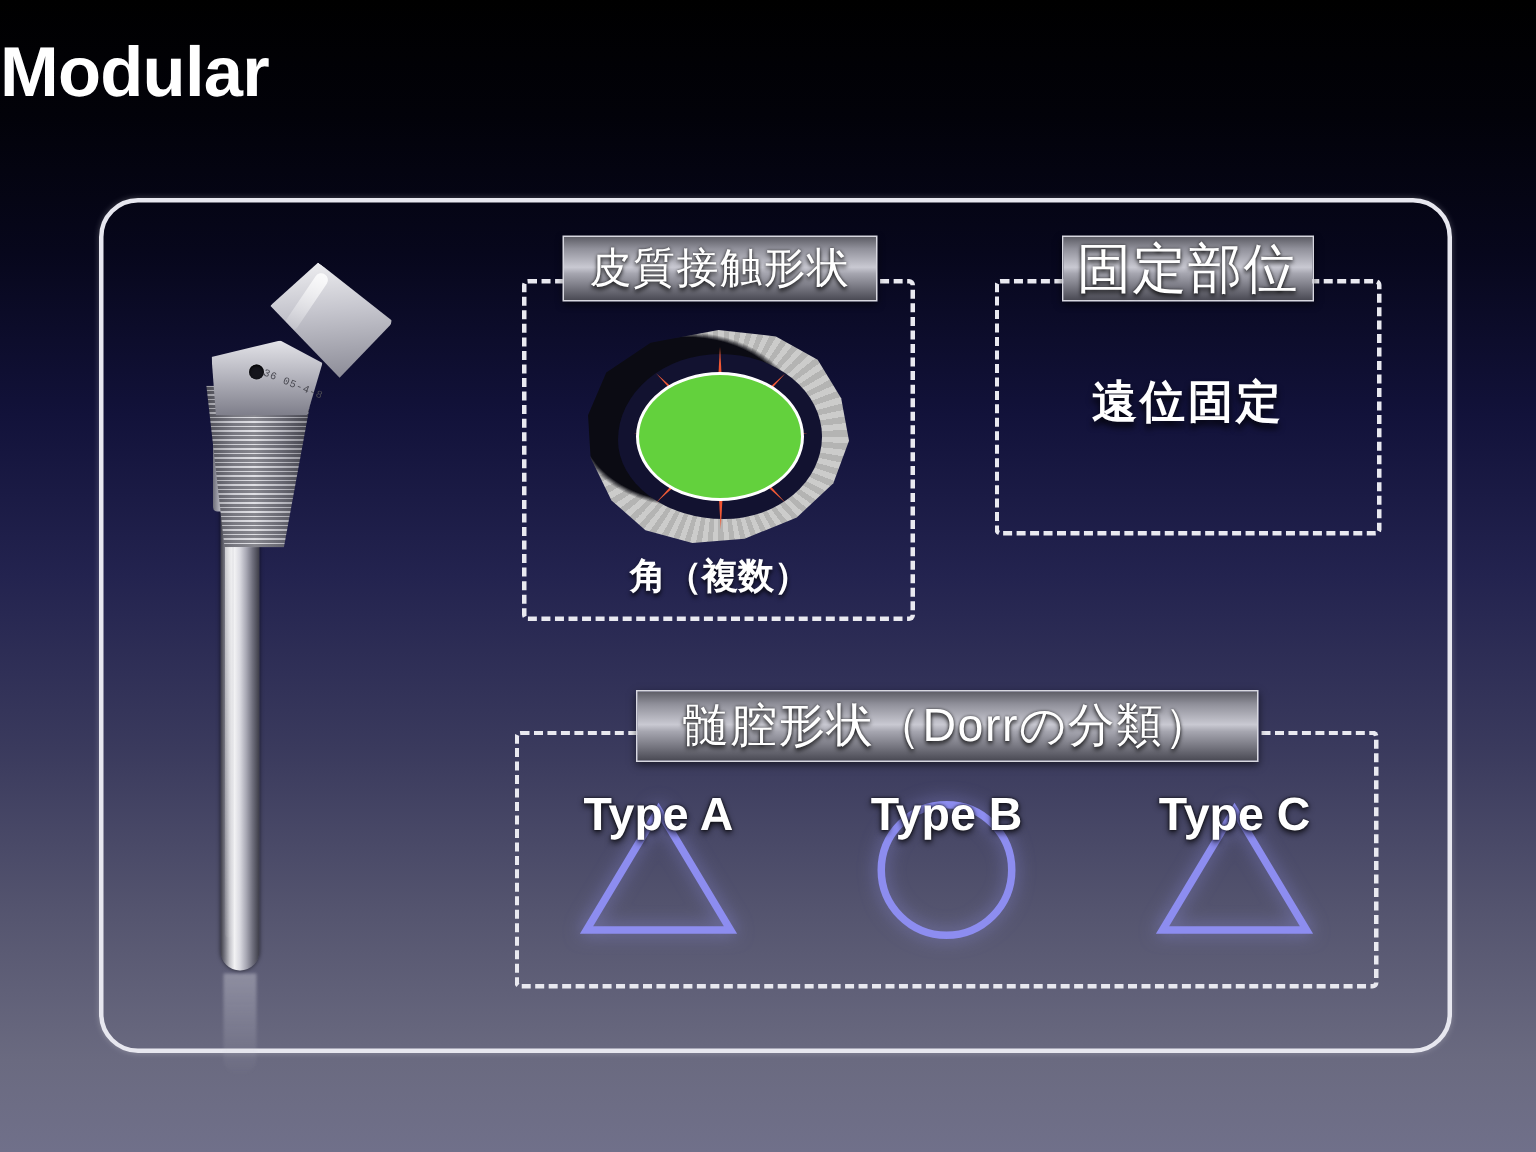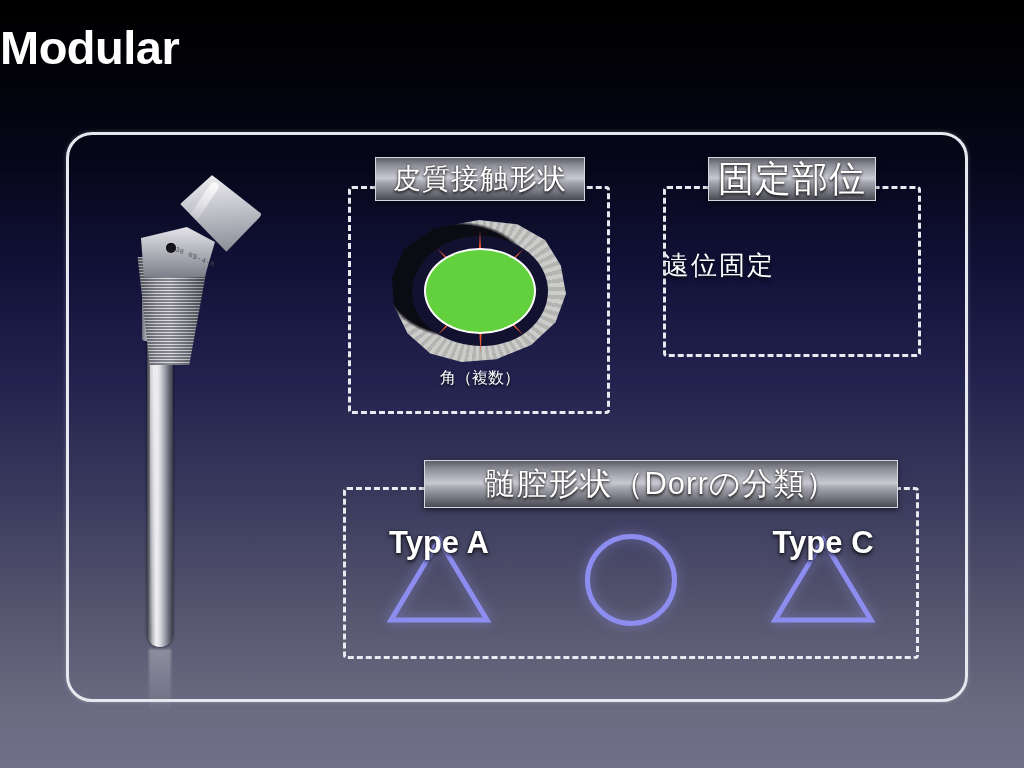--- a/index.html
+++ b/index.html
@@ -160,21 +160,21 @@
     box-shadow: 0 2px 5px rgba(0,0,0,0.55);
     letter-spacing: 1px;
   }
   #plate-contact-shape {
     left: 375px; top: 157px; width: 210px; height: 44px; font-size: 28px;
   }
   #plate-fixation-site {
     left: 708px; top: 157px; width: 168px; height: 44px; font-size: 36px;
   }
   #plate-canal-shape {
-    left: 424px; top: 460px; width: 474px; height: 48px; font-size: 31px;
+    left: 424px; top: 460px; width: 415px; height: 48px; font-size: 31px;
   }
 
   
   #bone-cross-section {
     position: absolute;
     left: 386px; top: 216px;
     width: 188px; height: 152px;
   }
   .bone-cortex {
     position: absolute;
@@ -210,33 +210,33 @@
     left: 38px; top: 32px; width: 112px; height: 86px;
     background: #63d13d;
     border: 2.5px solid #ffffff;
     border-radius: 50%;
   }
   #bone-label {
     position: absolute;
     left: 386px; top: 368px; width: 188px;
     text-align: center;
     color: #ffffff;
-    font-weight: normal;
-    font-size: 16px;
+    font-weight: bold;
+    font-size: 24px;
     text-shadow: 0 2px 3px rgba(0,0,0,0.8);
   }
 
   
   #fixation-text {
     position: absolute;
     left: 663px; top: 248px; width: 258px;
-    text-align: left;
-    color: #ffffff;
-    font-weight: normal;
-    font-size: 26px;
+    text-align: center;
+    color: #ffffff;
+    font-weight: bold;
+    font-size: 30px;
     letter-spacing: 2px;
     text-shadow: 0 3px 4px rgba(0,0,0,0.8);
   }
 
   
   #dorr-types {
     position: absolute;
     left: 343px; top: 520px;
     width: 576px; height: 120px;
     display: flex;
@@ -327,20 +327,21 @@
     <span class="dorr-shape">
       <svg class="tri-svg shape-triangle" viewBox="0 0 108 92">
         <polygon points="54,6 102,86 6,86" fill="none" stroke="#8d8df0" stroke-width="5"></polygon>
       </svg>
     </span>
     <span class="dorr-label">Type A</span>
   </div>
 
   <div class="dorr-item">
     <span class="dorr-shape shape-circle"></span>
+    <span class="dorr-label">Type B</span>
   </div>
 
   <div class="dorr-item">
     <span class="dorr-shape">
       <svg class="tri-svg shape-triangle" viewBox="0 0 108 92">
         <polygon points="54,6 102,86 6,86" fill="none" stroke="#8d8df0" stroke-width="5"></polygon>
       </svg>
     </span>
     <span class="dorr-label">Type C</span>
   </div>

